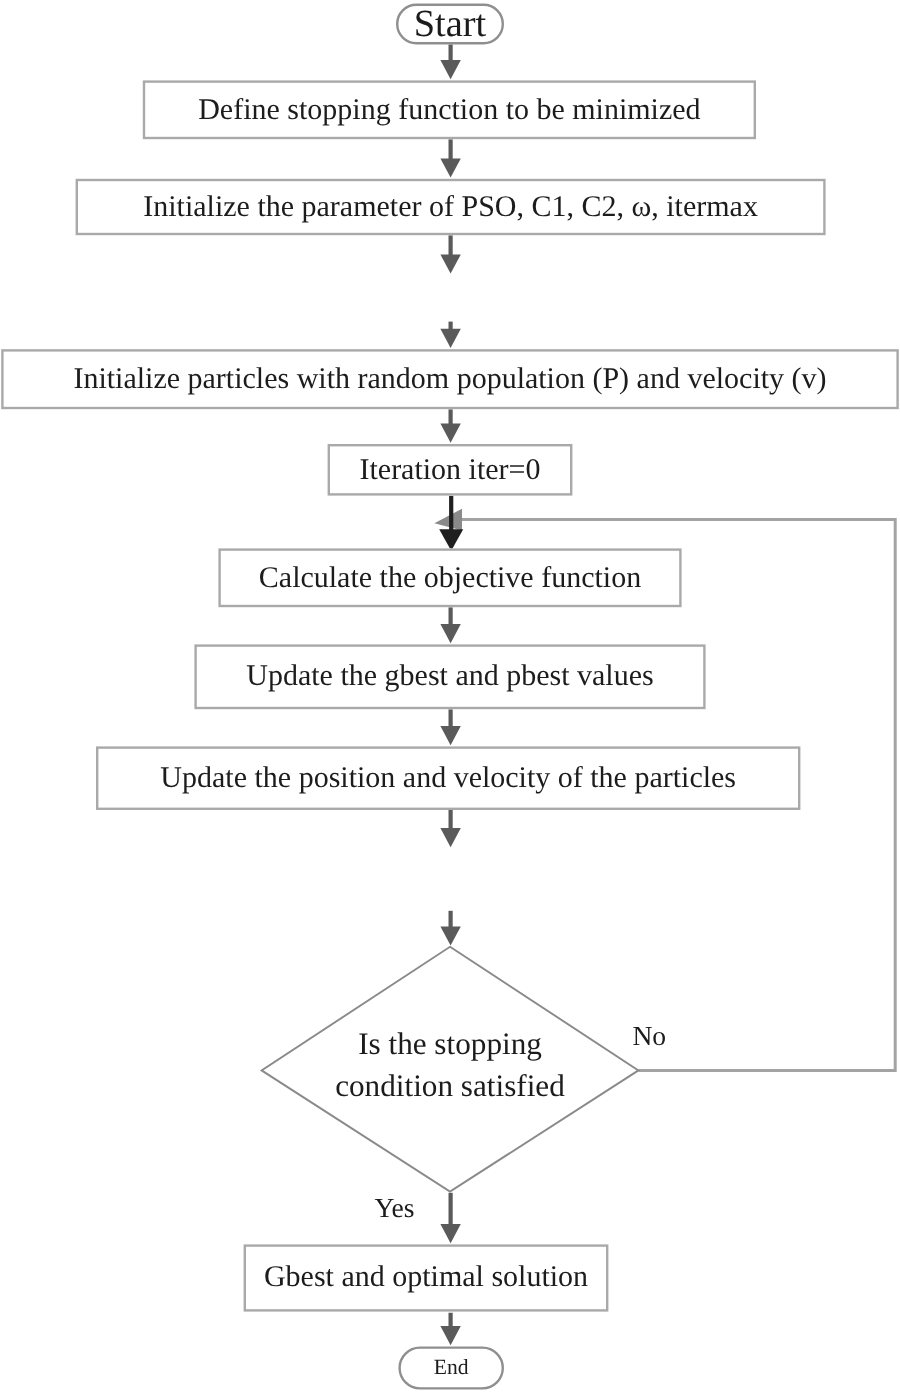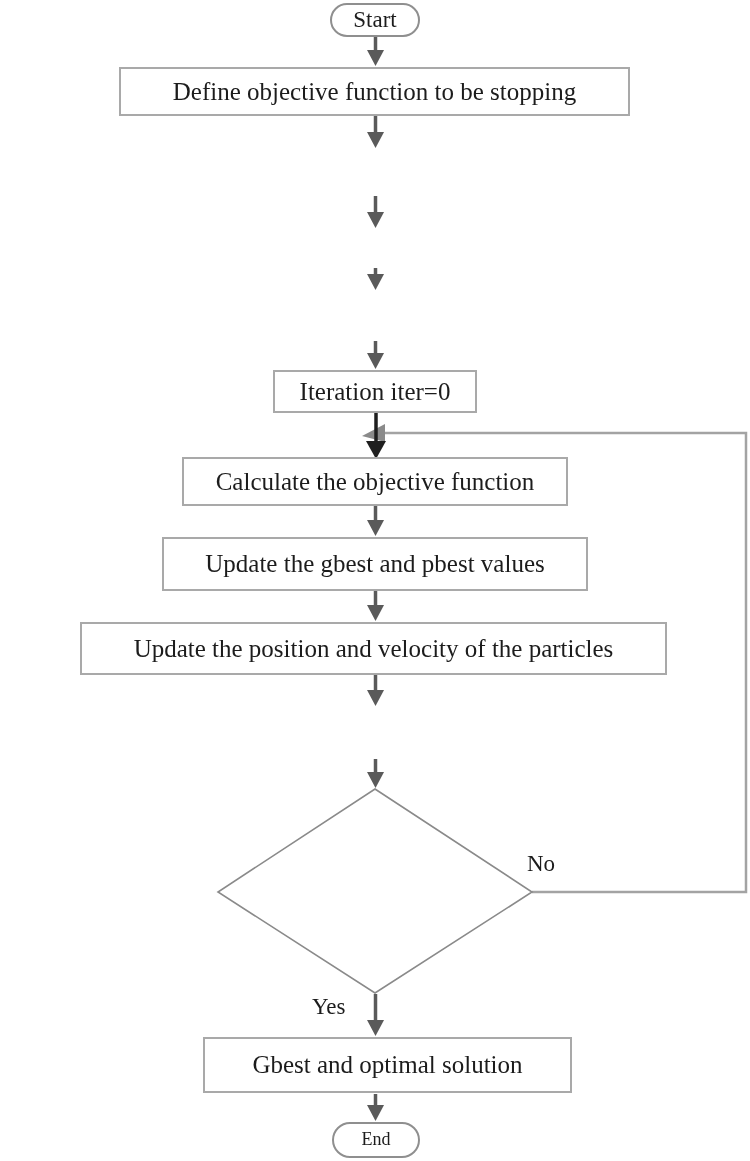--- a/index.html
+++ b/index.html
@@ -85,38 +85,42 @@
       <polygon points="367,1020 384,1020 375.5,1036"></polygon>
       <polygon points="367,1105 384,1105 375.5,1121"></polygon>
     </g>
 
     <line x1="376" y1="413" x2="376" y2="444" style="stroke:var(--arrow-dark);stroke-width:3.5"></line>
     <polygon points="366,441 386,441 376,459" style="fill:var(--arrow-dark)"></polygon>
 
     <polygon points="375,789 532,892 375,993 218,892" style="fill:var(--background);stroke:var(--diamond-border);stroke-width:1.6"></polygon>
   </svg>
 
-  <div class="node terminator" style="left:330px;top:3px;width:90px;height:34px;font-size:23px">Start</div>
+  <div class="node terminator" style="left:330px;top:3px;width:90px;height:34px;font-size:32px">Start</div>
 
-  <div class="node" style="left:119px;top:67px;width:511px;height:49px">Define objective function to be stopping</div>
+  <div class="node" style="left:119px;top:67px;width:511px;height:49px">Define stopping function to be minimized</div>
+
+  <div class="node" style="left:63px;top:149px;width:625px;height:47px">Initialize the parameter of PSO, C1, C2, ω, itermax</div>
 
 
-
+  <div class="node" style="left:1px;top:291px;width:748px;height:50px">Initialize particles with random population (P) and velocity (v)</div>
 
   <div class="node" style="left:273px;top:370px;width:204px;height:43px">Iteration iter=0</div>
 
   <div class="node" style="left:182px;top:457px;width:386px;height:49px">Calculate the objective function</div>
 
   <div class="node" style="left:162px;top:537px;width:426px;height:54px">Update the gbest and pbest values</div>
 
   <div class="node" style="left:80px;top:622px;width:587px;height:53px">Update the position and velocity of the particles</div>
 
 
+  <div class="diamond-label" style="left:235px;top:852px;width:280px">Is the stopping
+condition satisfied</div>
 
-  <div class="node" style="left:203px;top:1037px;width:369px;height:56px">Gbest and optimal solution</div>
+  <div class="node" style="left:203px;top:1037px;width:304px;height:56px">Gbest and optimal solution</div>
 
   <div class="node terminator" style="left:332px;top:1122px;width:88px;height:36px;font-size:18px">End</div>
 
   <div class="edge-label" style="left:527px;top:851px">No</div>
 
   <div class="edge-label" style="left:312px;top:994px">Yes</div>
 
 </div>
 
 </body></html>

